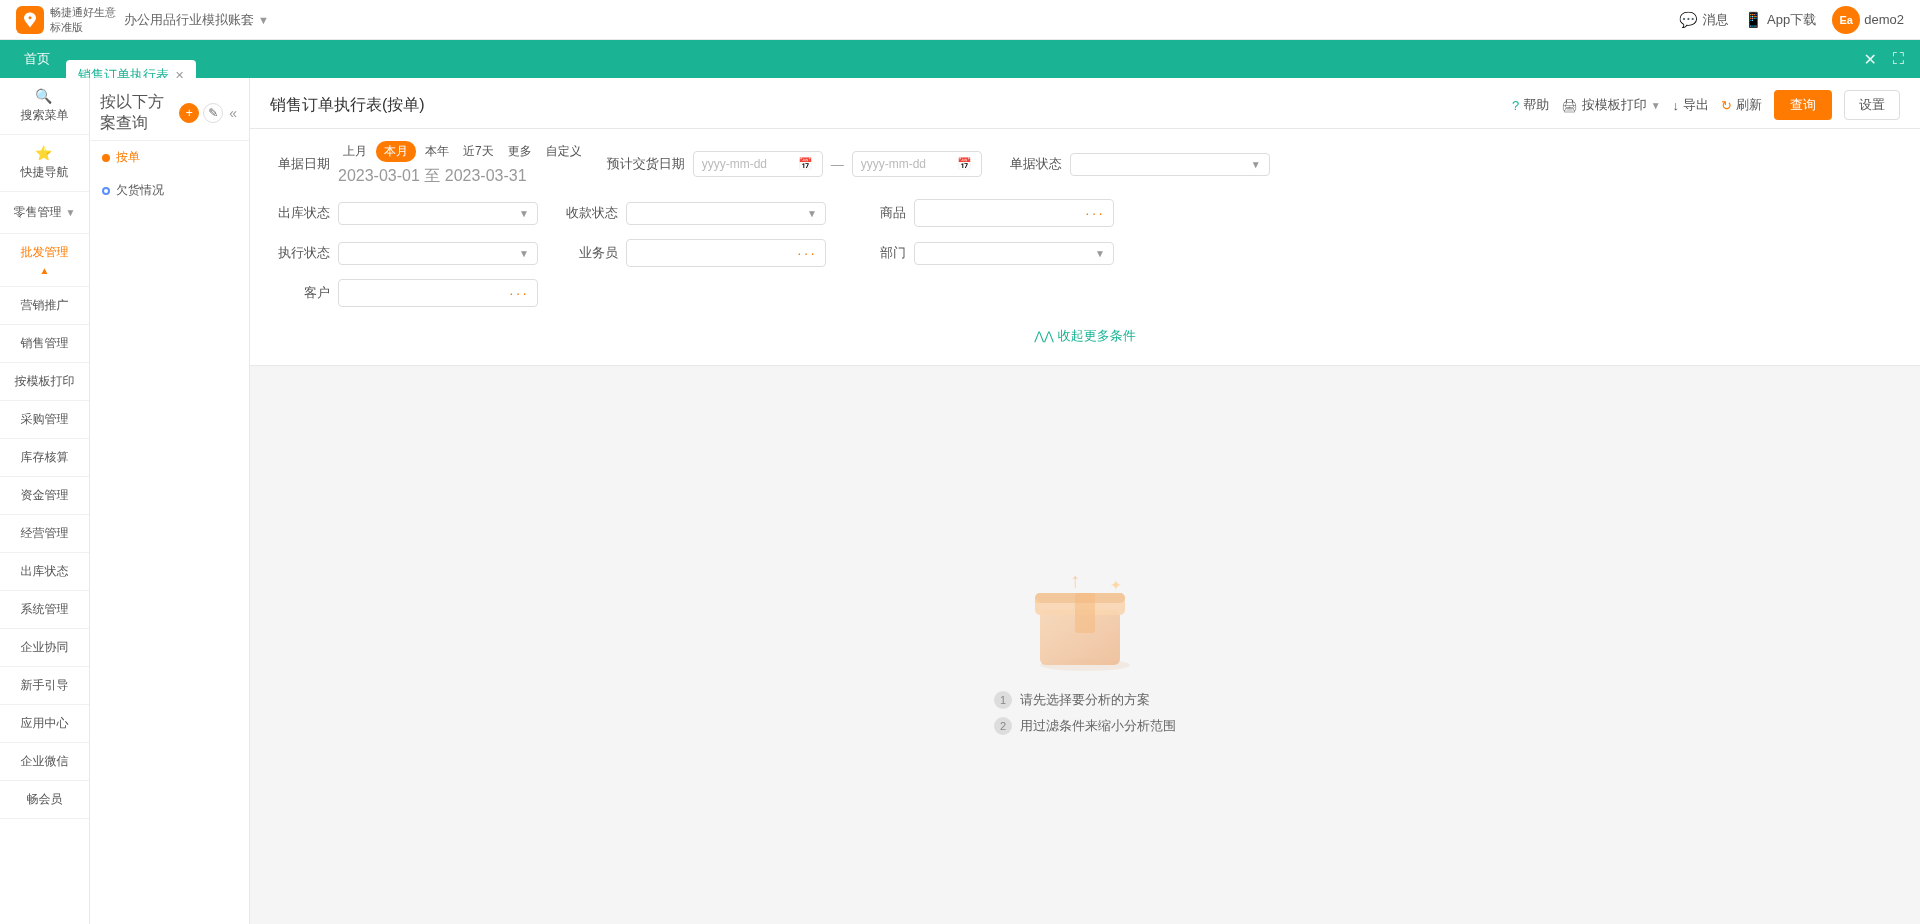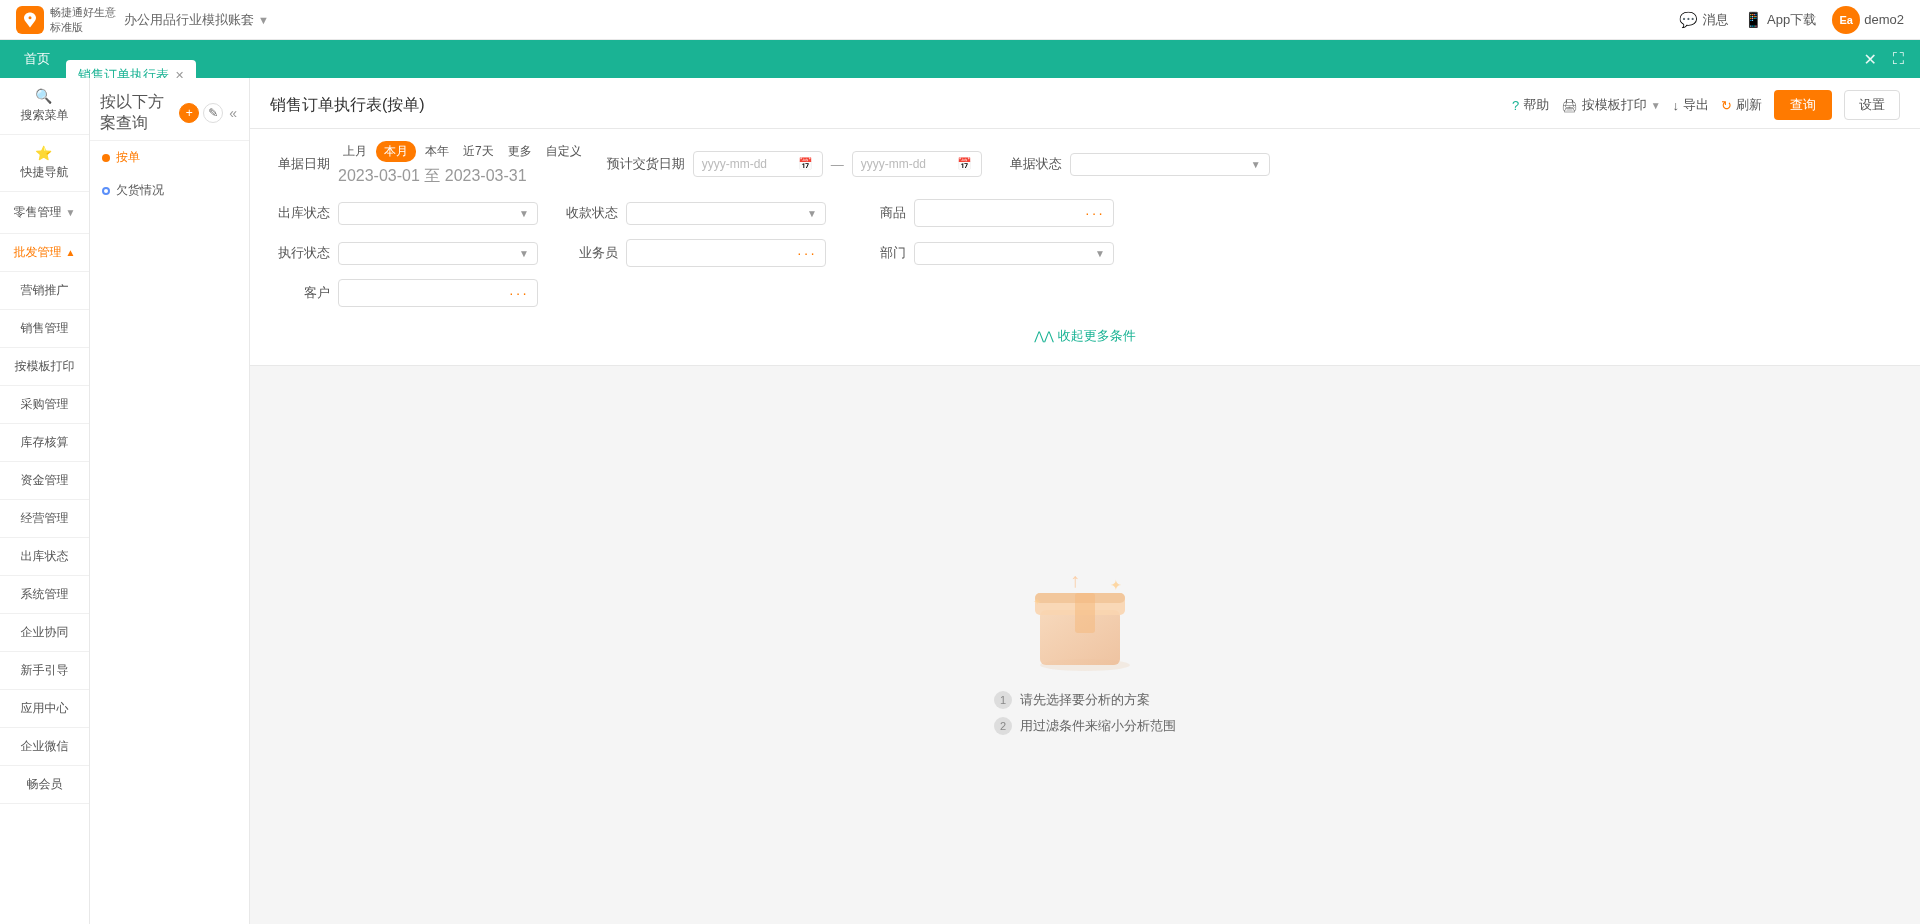--- a/index.html
+++ b/index.html
@@ -97,20 +97,21 @@
     .sidebar-group-header {
       padding: 10px 6px;
       text-align: center;
       cursor: pointer;
       font-size: 12px;
       color: #555;
       display: flex;
       align-items: center;
       justify-content: center;
       gap: 4px;
+      flex-direction: column;
     }
     .sidebar-group-header.expanded { color: #ff7a00; }
 
     
     .search-menu {
       padding: 10px 6px;
       text-align: center;
       cursor: pointer;
       font-size: 12px;
       color: #555;

